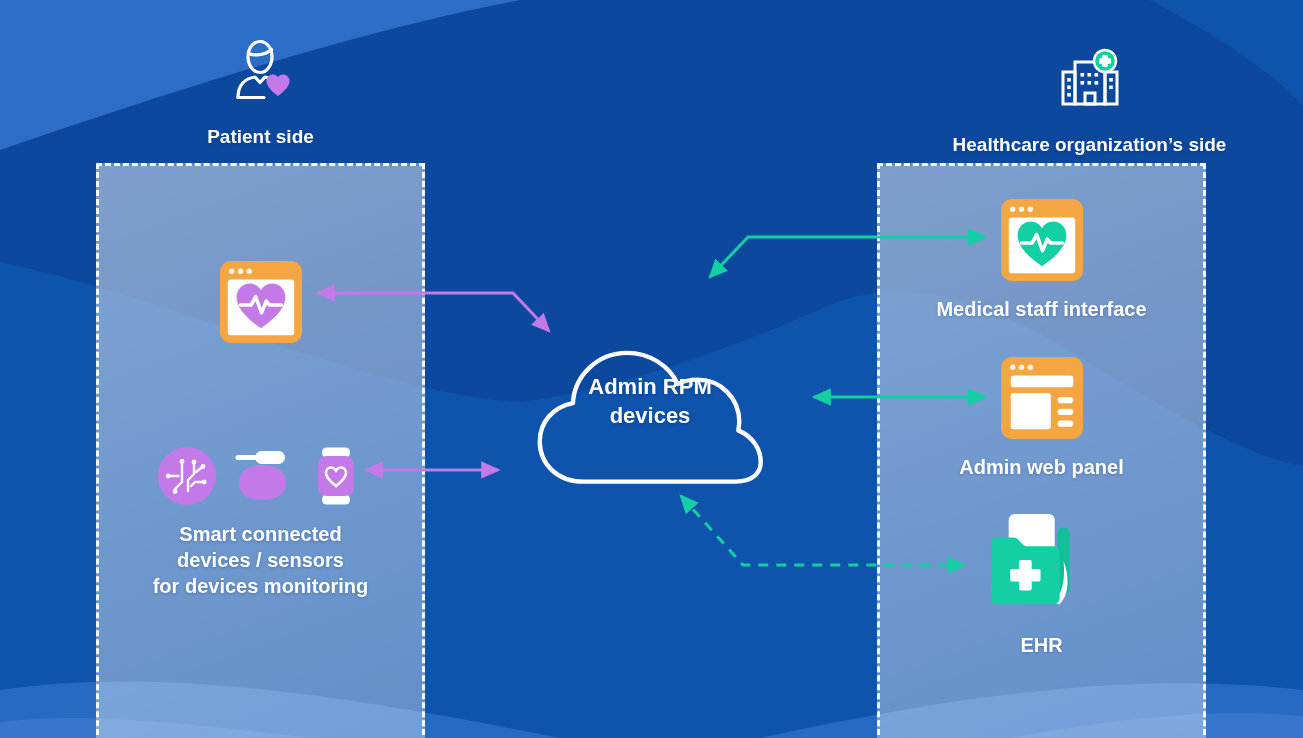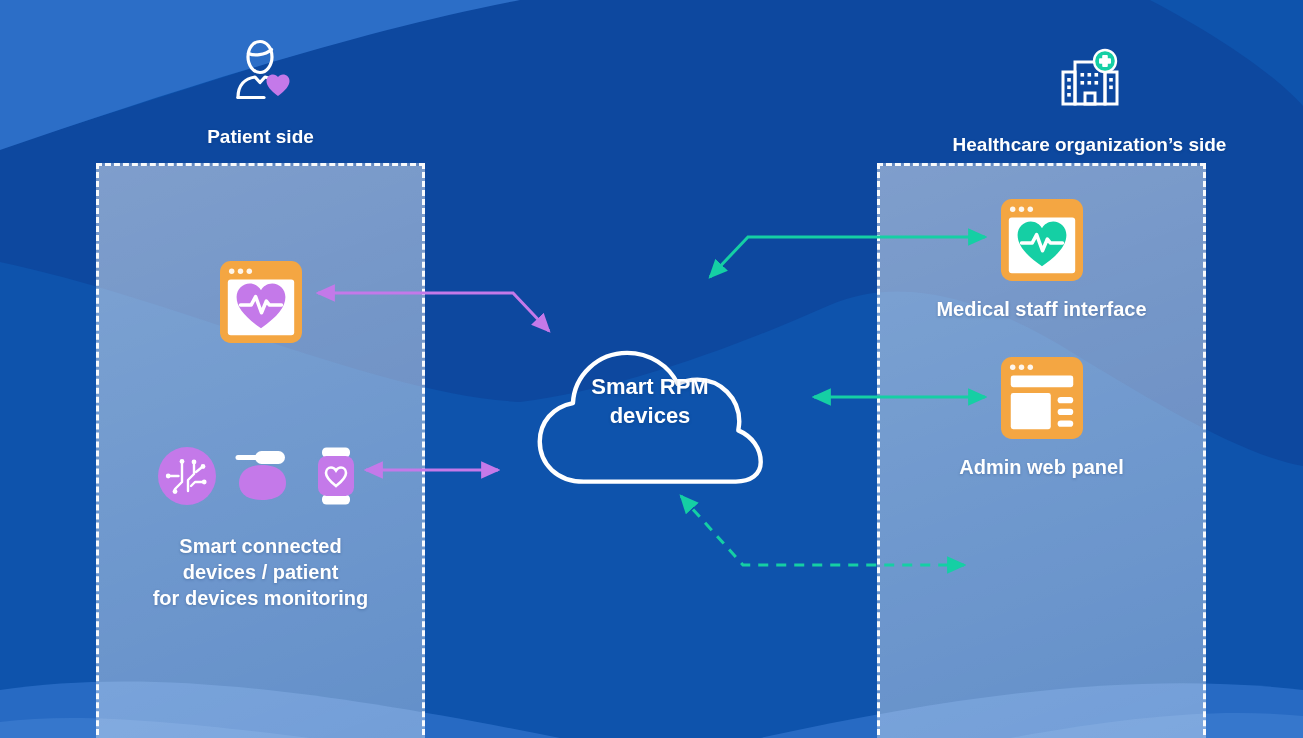--- a/index.html
+++ b/index.html
@@ -28,21 +28,21 @@
   .side-header .hlabel{font-size:19px;line-height:27px;white-space:nowrap;
     text-shadow:0 1px 3px rgba(8,40,90,.28);margin-top:3px;}
   #header-patient{left:96px;top:36px;}
   #header-healthcare{left:877px;top:48px;margin-left:48px;}
 
   .node{position:absolute;left:0;width:100%;display:flex;flex-direction:column;align-items:center;z-index:3;}
   .node-label{font-size:20px;line-height:26px;text-align:center;
     text-shadow:0 1px 3px rgba(8,40,90,.28);margin-top:15px;}
   #node-patient-interface{top:95px;}
   #node-devices{top:278px;}
-  #node-devices .node-label{margin-top:25px;}
+  #node-devices .node-label{margin-top:13px;}
   #node-medical{top:33px;}
   #node-admin{top:191px;align-items:center;}
   #node-ehr{top:348px;}
   #node-ehr .node-label{margin-top:20px;}
   .device-row{display:flex;align-items:center;gap:13px;}
 
   .cloud{position:absolute;left:512px;top:306px;width:276px;height:200px;z-index:4;}
   .cloud-label{position:absolute;left:0;right:0;top:66px;text-align:center;
     font-size:22px;line-height:29px;text-shadow:0 1px 3px rgba(8,40,90,.3);}
 
@@ -148,21 +148,21 @@
         </svg>
         <svg width="58" height="60" viewBox="0 0 58 60">
           <rect x="15" y="1.5" width="28" height="10" rx="4.5" fill="#fff"></rect>
           <rect x="15" y="48.5" width="28" height="10" rx="4.5" fill="#fff"></rect>
           <rect x="11" y="10" width="36" height="40" rx="8.5" fill="var(--purple)"></rect>
           <path d="M29 40 C22.5 35 19 31 19 27 C19 23.8 21.3 21.5 24 21.5 C26 21.5 27.9 22.7 29 24.5 C30.1 22.7 32 21.5 34 21.5 C36.7 21.5 39 23.8 39 27 C39 31 35.5 35 29 40 Z" stroke="#fff" stroke-width="2.6" fill="none"></path>
         </svg>
       </div>
       <div class="node-label">
         <span style="display:block">Smart connected</span>
-        <span style="display:block">devices / patient</span>
+        <span style="display:block">devices / sensors</span>
         <span style="display:block">for devices monitoring</span>
       </div>
     </div>
   </div>
 
   <div class="panel panel-right">
     <div class="node" id="node-medical">
       <svg width="82" height="82" viewBox="0 0 84 84">
         <rect width="84" height="84" rx="11" fill="var(--orange)"></rect>
         <circle cx="12" cy="10.5" r="2.8" fill="#fff" opacity="0.9"></circle>
@@ -183,28 +183,39 @@
         <circle cx="30" cy="10.5" r="2.8" fill="#fff" opacity="0.9"></circle>
         <rect x="10" y="19" width="64" height="12" rx="2.5" fill="#fff"></rect>
         <rect x="10" y="37" width="41" height="37" rx="2.5" fill="#fff"></rect>
         <rect x="58" y="41" width="16" height="6.5" rx="3.2" fill="#fff"></rect>
         <rect x="58" y="53" width="16" height="6.5" rx="3.2" fill="#fff"></rect>
         <rect x="58" y="65" width="16" height="6.5" rx="3.2" fill="#fff"></rect>
       </svg>
       <div class="node-label">Admin web panel</div>
     </div>
 
+    <div class="node" id="node-ehr">
+      <svg width="110" height="98" viewBox="0 0 112 100">
+        <rect x="22" y="0" width="47" height="76" rx="6" fill="#fff"></rect>
+        <rect x="72" y="14" width="12" height="68" rx="5" fill="var(--ehr-dark-teal)"></rect>
+        <path d="M66 90 C76 84 80 70 78 48 C84 64 84 82 74 92 Z" fill="#fff"></path>
+        <path d="M4 30 C4 26.7 6.7 24 10 24 L27 24 C28.6 24 30.1 24.6 31.2 25.8 L36.5 31.2 C37.6 32.4 39.1 33 40.7 33 L68 33 C71.3 33 74 35.7 74 39 L74 86 C74 89.3 71.3 92 68 92 L10 92 C6.7 92 4 89.3 4 86 Z" fill="var(--teal)"></path>
+        <rect x="32.5" y="47" width="13" height="31" rx="2" fill="#fff"></rect>
+        <rect x="23.5" y="56" width="31" height="13" rx="2" fill="#fff"></rect>
+      </svg>
+      <div class="node-label">EHR</div>
+    </div>
   </div>
 
   <div class="cloud">
     <svg width="276" height="200" viewBox="0 0 280 205">
       <path d="M72 180 C45 180 27 162 27 139 C27 119 40.5 103.5 61 99.5 C62.5 71 86.5 48 116.5 48 C139.5 48 159.5 61 168.5 80 C174.5 77 181.5 75.5 188.5 75.5 C212.5 75.5 231.5 94.5 231.5 118.5 C231.5 121.5 231 124.5 230.5 127.5 C244.5 133.5 253.5 146 253.5 160 C253.5 173 243 180 228 180 Z" stroke="#fff" stroke-width="4.5" fill="none" stroke-linejoin="round"></path>
     </svg>
     <div class="cloud-label">
-      <span style="display:block">Smart RPM</span>
+      <span style="display:block">Admin RPM</span>
       <span style="display:block">devices</span>
     </div>
   </div>
 
   <svg id="edge-layer" viewBox="0 0 1303 738">
     <defs>
       <marker id="head-purple" viewBox="0 0 10 9" refX="8.8" refY="4.5" markerWidth="6.4" markerHeight="5.8" orient="auto-start-reverse">
         <path d="M0 0 L10 4.5 L0 9 Z"></path>
       </marker>
       <marker id="head-teal" viewBox="0 0 10 9" refX="8.8" refY="4.5" markerWidth="6.4" markerHeight="5.8" orient="auto-start-reverse">

